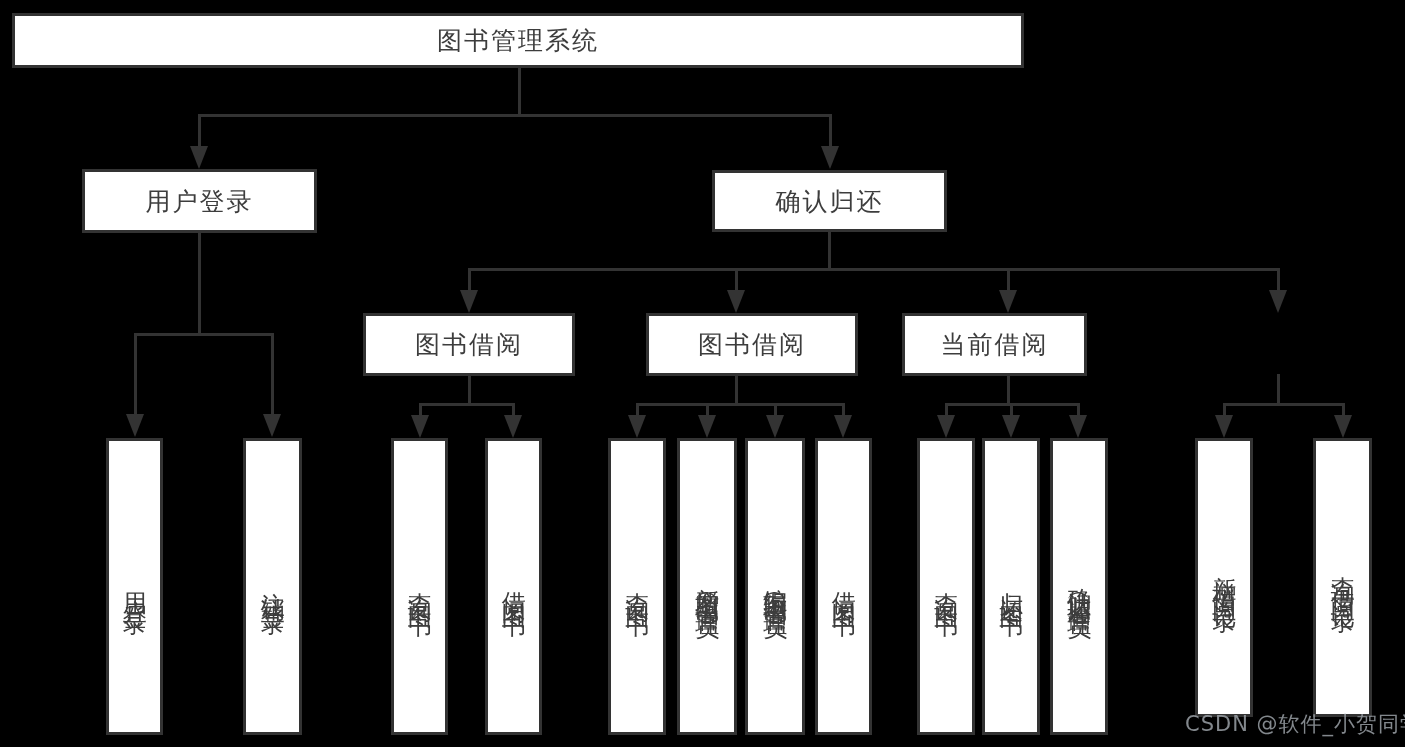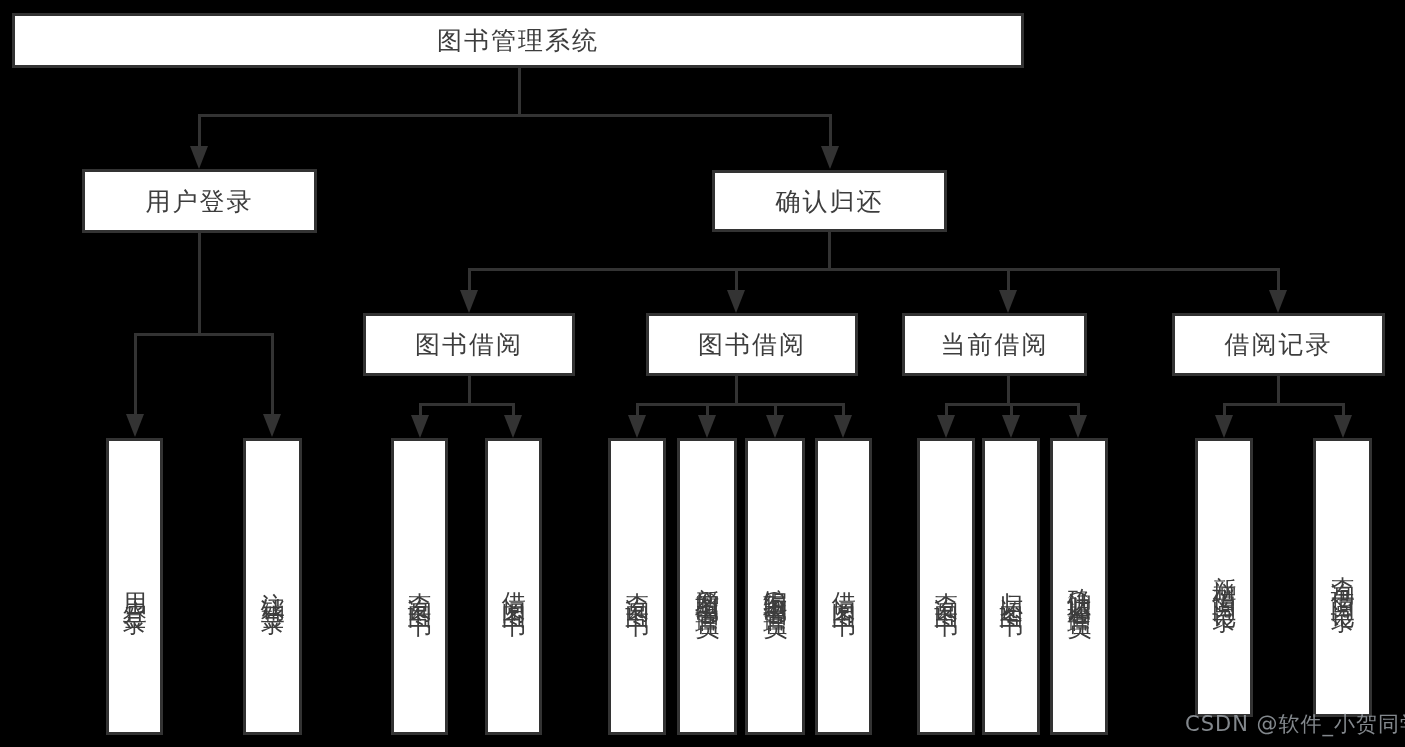--- a/index.html
+++ b/index.html
@@ -131,23 +131,20 @@
 
   <div class="box hbox" style="left:363px;top:313px;width:212px;height:63px">
     <span>图书借阅</span>
   </div>
   <div class="box hbox" style="left:646px;top:313px;width:212px;height:63px">
     <span>图书借阅</span>
   </div>
   <div class="box hbox" style="left:902px;top:313px;width:185px;height:63px">
     <span>当前借阅</span>
   </div>
-  <div class="box hbox" style="left:1172px;top:313px;width:213px;height:63px">
-    <span>借阅记录</span>
-  </div>
 
   <div class="box vbox" style="left:106px;top:438px;width:57px;height:297px">
     <span>用户登录</span>
   </div>
   <div class="box vbox" style="left:243px;top:438px;width:59px;height:297px">
     <span>注销登录</span>
   </div>
 
   <div class="box vbox" style="left:391px;top:438px;width:57px;height:297px">
     <span>查询图书</span>

